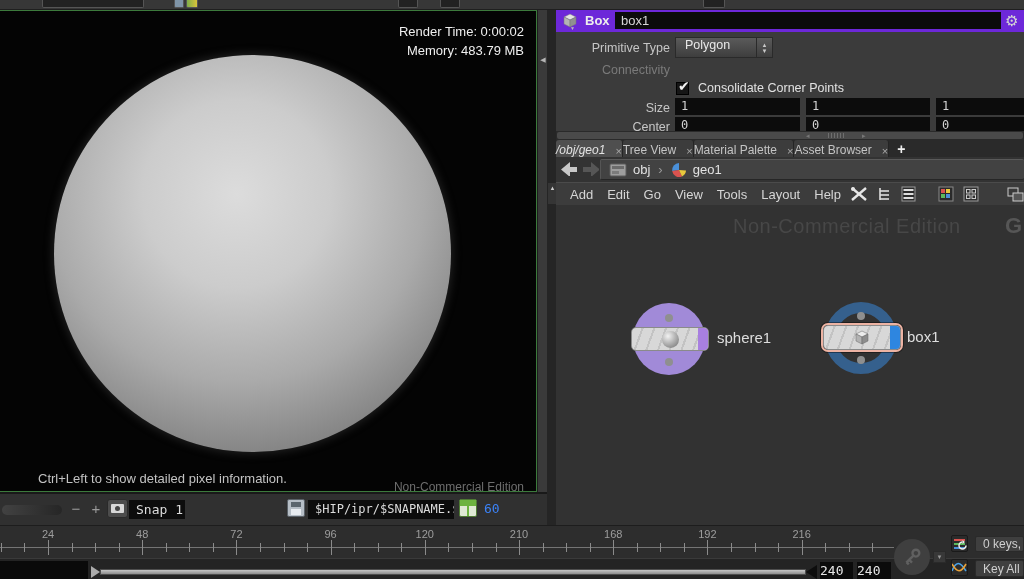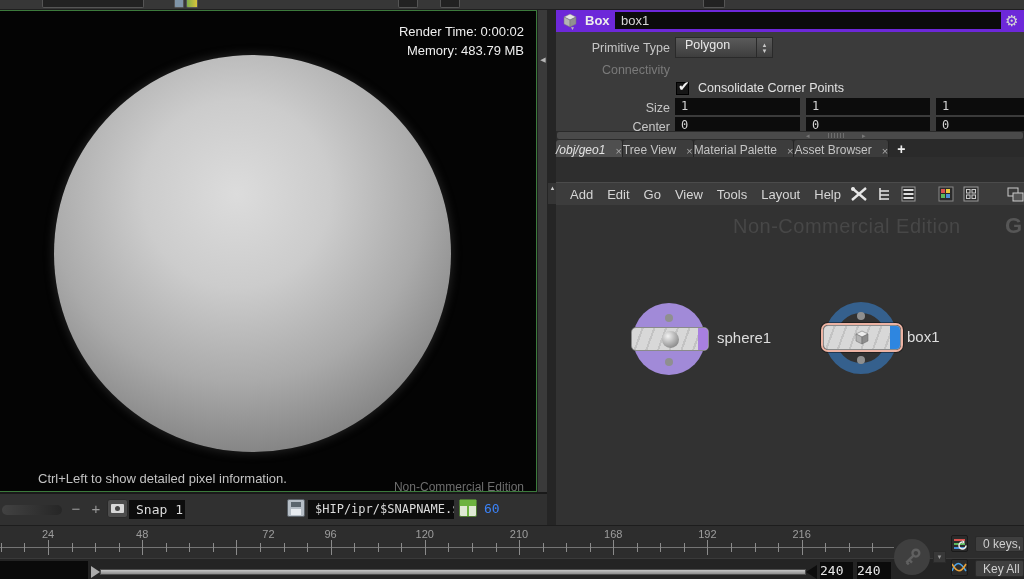--- a/index.html
+++ b/index.html
@@ -227,20 +227,43 @@
       <span>Material Palette</span>
       <span class="x">×</span>
     </div>
     <div class="tab">
       <span>Asset Browser</span>
       <span class="x">×</span>
     </div>
     <div class="tab-plus">+</div>
   </div>
 
+  <div class="path-bar">
+    <svg class="nav-arrow" style="left:5px" width="17" height="15">
+      <polygon points="9,0 9,5 17,5 17,10 9,10 9,15 0,7.5" fill="#c8c8c8"></polygon>
+    </svg>
+    <svg class="nav-arrow" style="left:27px" width="17" height="15">
+      <polygon points="8,0 8,5 0,5 0,10 8,10 8,15 17,7.5" fill="#565656"></polygon>
+    </svg>
+    <div class="path-field">
+      <svg width="18" height="14">
+        <rect x="1" y="1" width="16" height="12" rx="1" fill="#9d9d9d" stroke="#5a5a5a"></rect>
+        <rect x="3" y="3" width="12" height="3" fill="#6b6b6b"></rect>
+        <rect x="3" y="8" width="7" height="3" fill="#7b7b7b"></rect>
+      </svg>
+      <span class="seg-label">obj</span>
+      <span class="path-sep">›</span>
+      <svg width="16" height="16" viewBox="0 0 16 16">
+        <path d="M8 8 L8 1 A7 7 0 0 0 1.2 9 Z" fill="#4a90d9"></path>
+        <path d="M8 8 L1.2 9 A7 7 0 0 0 11 14.4 Z" fill="#d9534f"></path>
+        <path d="M8 8 L11 14.4 A7 7 0 0 0 15 8.5 Z" fill="#e8c83d"></path>
+      </svg>
+      <span class="seg-label">geo1</span>
+    </div>
+  </div>
 
   <div class="mini-scroll">
     <span>▲</span>
   </div>
   <div class="menu-bar">
     <span class="menu-item">Add</span>
     <span class="menu-item">Edit</span>
     <span class="menu-item">Go</span>
     <span class="menu-item">View</span>
     <span class="menu-item">Tools</span>
@@ -326,21 +349,21 @@
         <div class="tick-label" style="left: 48px;">24</div>
         <div class="tick major" style="left: 48px;"></div>
         <div class="tick" style="left: 71.5px;"></div>
         <div class="tick" style="left: 95.1px;"></div>
         <div class="tick" style="left: 118.7px;"></div>
         <div class="tick-label" style="left: 142.2px;">48</div>
         <div class="tick major" style="left: 142.2px;"></div>
         <div class="tick" style="left: 165.8px;"></div>
         <div class="tick" style="left: 189.3px;"></div>
         <div class="tick" style="left: 212.8px;"></div>
-        <div class="tick-label" style="left: 236.4px; margin-left: 32px;">72</div>
+        <div class="tick-label" style="left: 236.4px;">72</div>
         <div class="tick major" style="left: 236.4px;"></div>
         <div class="tick" style="left: 259.9px;"></div>
         <div class="tick" style="left: 283.5px;"></div>
         <div class="tick" style="left: 307.1px;"></div>
         <div class="tick-label" style="left: 330.6px;">96</div>
         <div class="tick major" style="left: 330.6px;"></div>
         <div class="tick" style="left: 354.2px;"></div>
         <div class="tick" style="left: 377.7px;"></div>
         <div class="tick" style="left: 401.3px;"></div>
         <div class="tick-label" style="left: 424.8px;">120</div>

